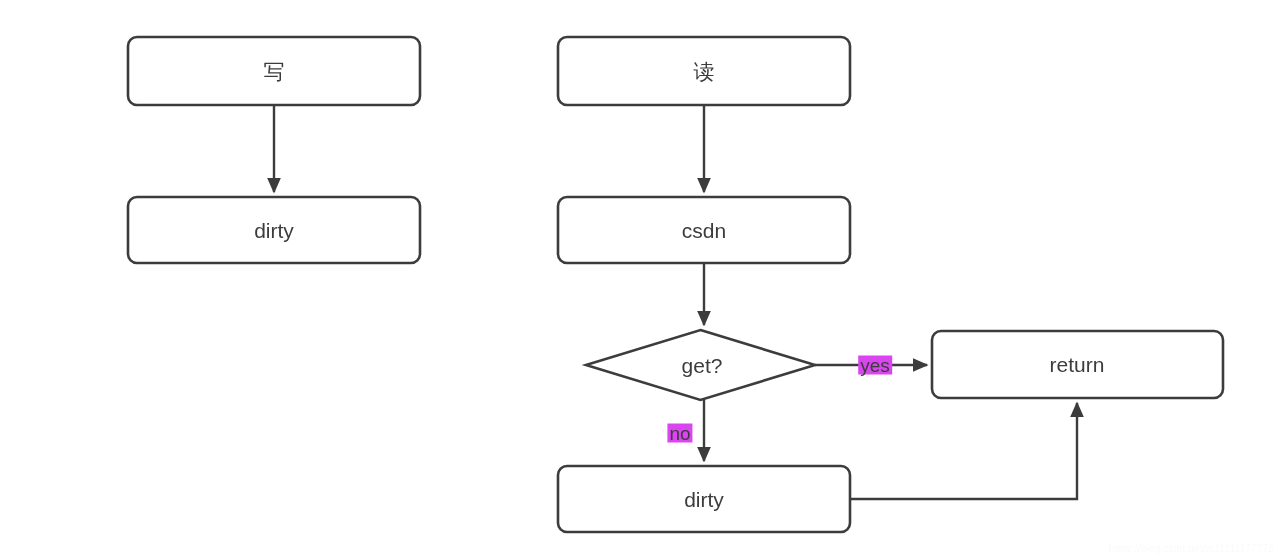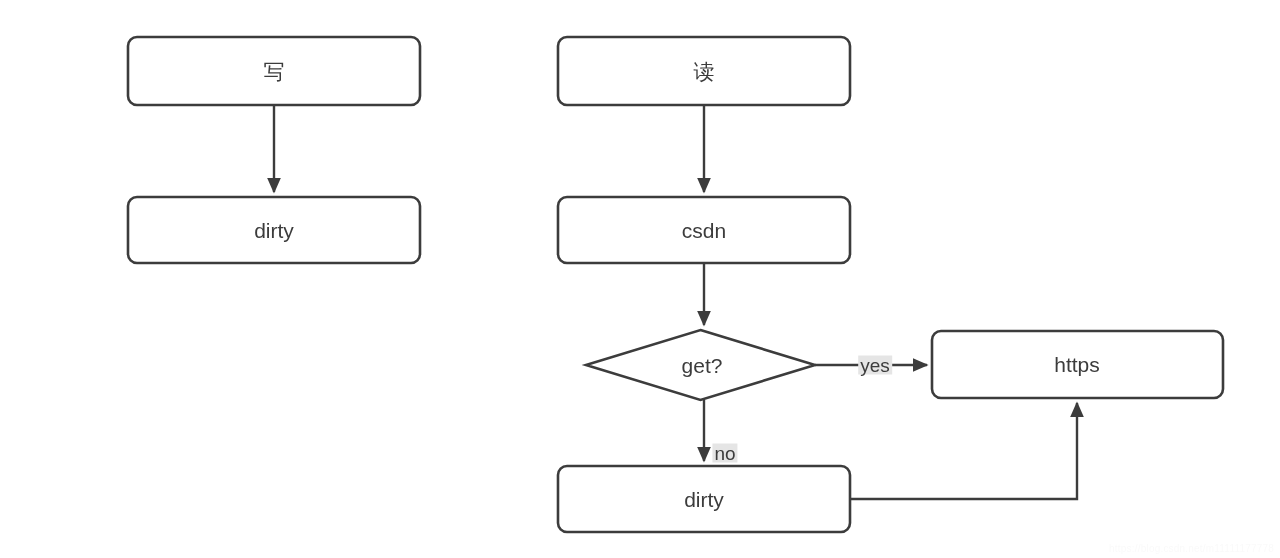--- a/index.html
+++ b/index.html
@@ -31,21 +31,21 @@
     line-height: 1;
     transform: translate(-50%, -50%);
     pointer-events: none;
   }
   .edge-label {
     position: absolute;
     color: #3c3c3c;
     font-size: 19px;
     font-family: "Liberation Sans", "DejaVu Sans", sans-serif;
     white-space: nowrap;
-    background: #e5e5e5;
+    background: #d946ef;
     padding: 0 2px;
     line-height: 1;
     transform: translate(-50%, -50%);
   }
   .watermark {
     position: absolute;
     right: 6px;
     bottom: 4px;
     font-size: 10px;
     color: #fafafa;
@@ -93,21 +93,21 @@
 <div class="node-label" style="left:274px; top:71px;">写</div>
 
 <div class="node-label" style="left:274px; top:230px;">dirty</div>
 
 <div class="node-label" style="left:704px; top:71px;">读</div>
 
 <div class="node-label" style="left:704px; top:230px;">csdn</div>
 
 <div class="node-label" style="left:702px; top:365px;">get?</div>
 
-<div class="node-label" style="left:1077px; top:364px;">https</div>
+<div class="node-label" style="left:1077px; top:364px;">return</div>
 
 <div class="node-label" style="left:704px; top:499px;">dirty</div>
 
 <div class="edge-label" style="left:875px; top:365px;">yes</div>
 
-<div class="edge-label" style="left:725px; top:433px;margin-top:20px;">no</div>
+<div class="edge-label" style="left:680px; top:433px;">no</div>
 
 <div class="watermark">https://blog.csdn.net/m11111177778</div>
 
 </body></html>

